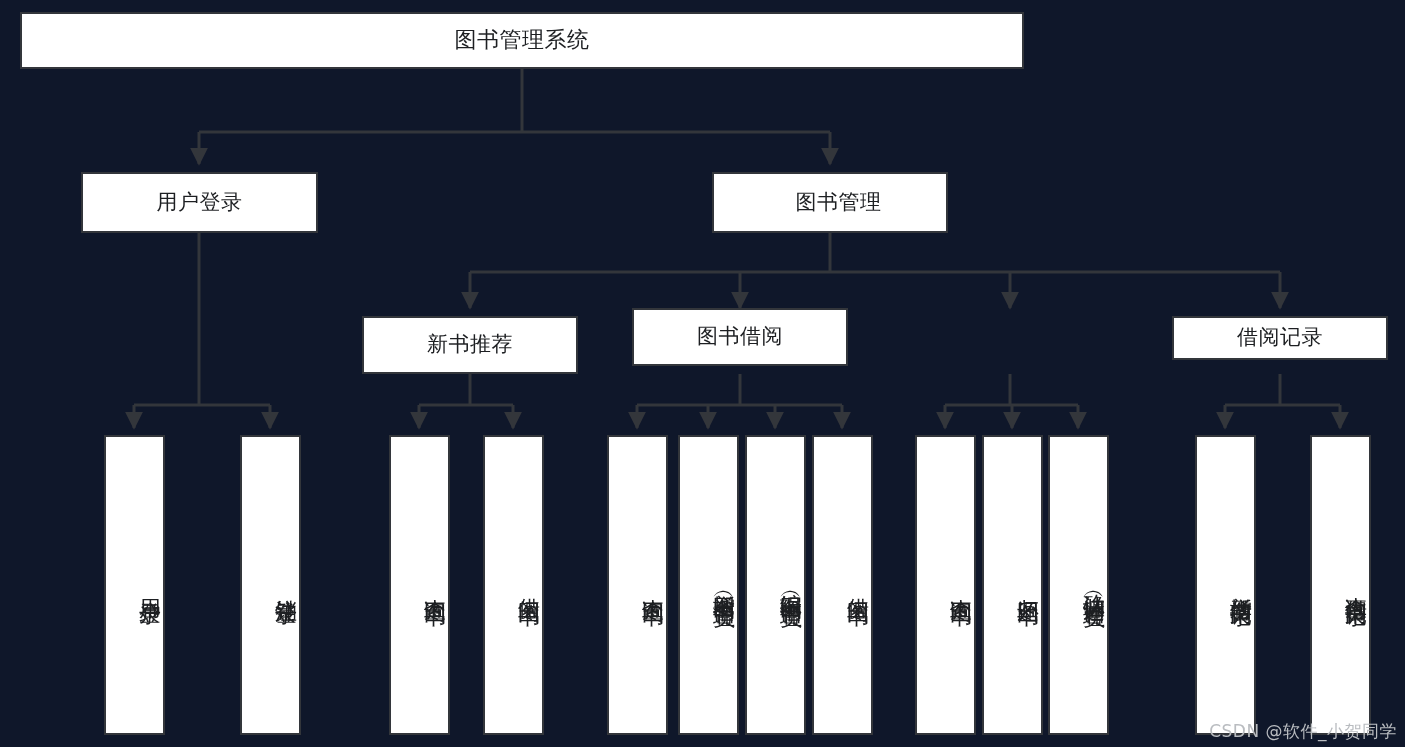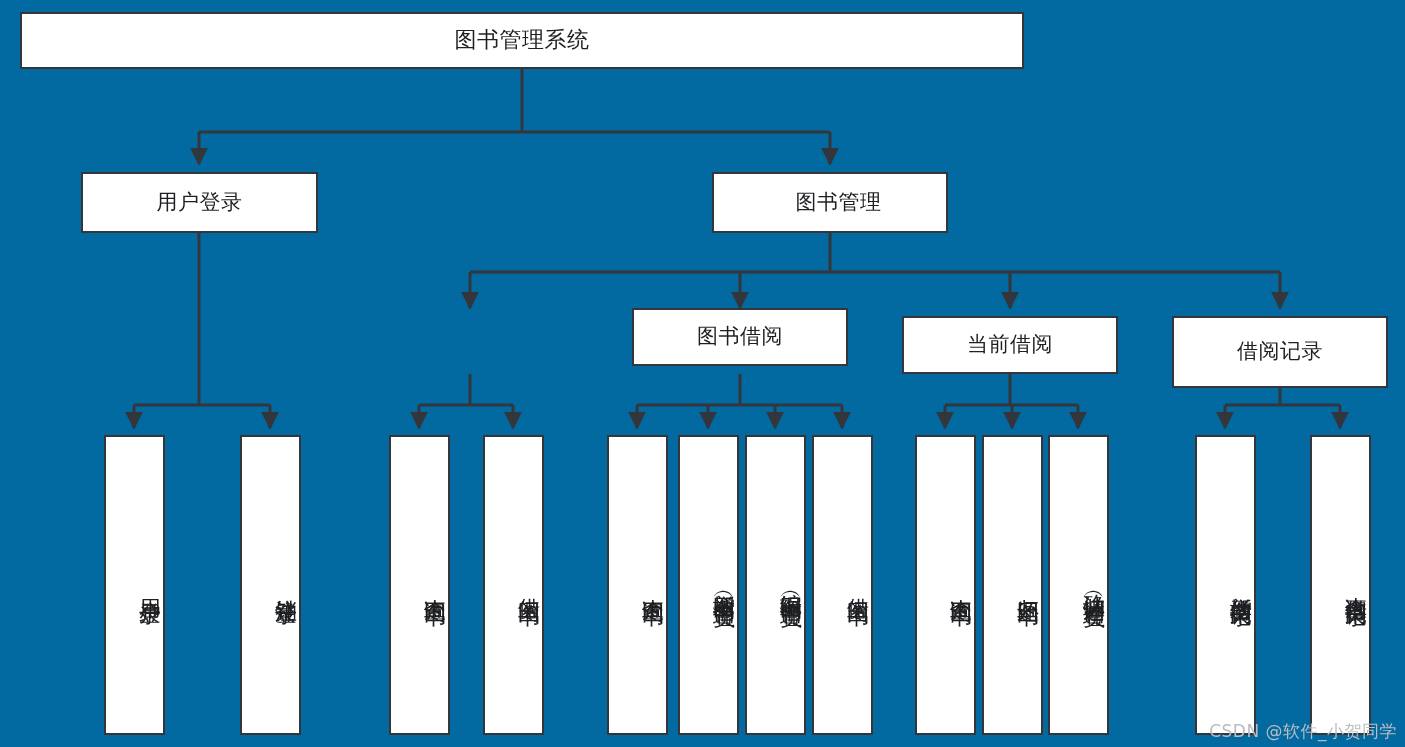--- a/index.html
+++ b/index.html
@@ -82,21 +82,21 @@
     font-size: 17px;
     color: #b9bcc0;
     letter-spacing: 0.5px;
     white-space: nowrap;
     font-family: "DejaVu Sans", "Liberation Sans", sans-serif;
   }
 </style>
 </head>
 <body>
 
-<div id="diagram-root" style="background: #0369a1;">
+<div id="diagram-root" style="background: #0f172a;">
 
   <svg id="connector-layer" viewBox="0 0 1405 747" xmlns="http://www.w3.org/2000/svg">
     <defs>
       <marker id="arrow" viewBox="0 0 10 10" refX="9" refY="5" markerWidth="6" markerHeight="6" orient="auto-start-reverse">
         <path d="M 0 0 L 10 5 L 0 10 z" fill="#33363b"></path>
       </marker>
     </defs>
     <g fill="none" stroke="#33363b" stroke-width="3">
 
       <path d="M 522 69 L 522 132"></path>
@@ -145,27 +145,27 @@
     <span class="node-label">图书管理系统</span>
   </div>
 
   <div class="node horiz" style="left: 81px; top: 172px; width: 237px; height: 61px; border-color: rgb(51, 54, 59); background: rgb(255, 255, 255); color: rgb(29, 31, 34);">
     <span class="node-label">用户登录</span>
   </div>
   <div class="node horiz" style="left: 712px; top: 172px; width: 236px; height: 61px; border-color: rgb(51, 54, 59); background: rgb(255, 255, 255); color: rgb(29, 31, 34); padding-left: 17px;">
     <span class="node-label">图书管理</span>
   </div>
 
+  <div class="node horiz" style="left: 362px; top: 316px; width: 216px; height: 58px; border-color: rgb(51, 54, 59); background: rgb(255, 255, 255); color: rgb(29, 31, 34);">
+    <span class="node-label">新书推荐</span>
+  </div>
   <div class="node horiz" style="left: 632px; top: 308px; width: 216px; height: 58px; border-color: rgb(51, 54, 59); background: rgb(255, 255, 255); color: rgb(29, 31, 34);">
     <span class="node-label">图书借阅</span>
   </div>
-  <div class="node horiz" style="left: 902px; top: 316px; width: 216px; height: 58px; border-color: rgb(51, 54, 59); background: rgb(255, 255, 255); color: rgb(29, 31, 34);">
-    <span class="node-label">当前借阅</span>
-  </div>
-  <div class="node horiz" style="left: 1172px; top: 316px; width: 216px; height: 72px; border-color: rgb(51, 54, 59); background: rgb(255, 255, 255); color: rgb(29, 31, 34);">
+  <div class="node horiz" style="left: 1172px; top: 316px; width: 216px; height: 44px; border-color: rgb(51, 54, 59); background: rgb(255, 255, 255); color: rgb(29, 31, 34);">
     <span class="node-label">借阅记录</span>
   </div>
 
   <div class="node leaf" style="left: 104px; top: 435px; width: 61px; height: 300px; border-color: rgb(51, 54, 59); background: rgb(255, 255, 255); color: rgb(29, 31, 34);">
     <div class="leaf-inner">
       <span class="node-label">用户登录</span>
     </div>
   </div>
   <div class="node leaf" style="left: 240px; top: 435px; width: 61px; height: 300px; border-color: rgb(51, 54, 59); background: rgb(255, 255, 255); color: rgb(29, 31, 34);">
     <div class="leaf-inner">

